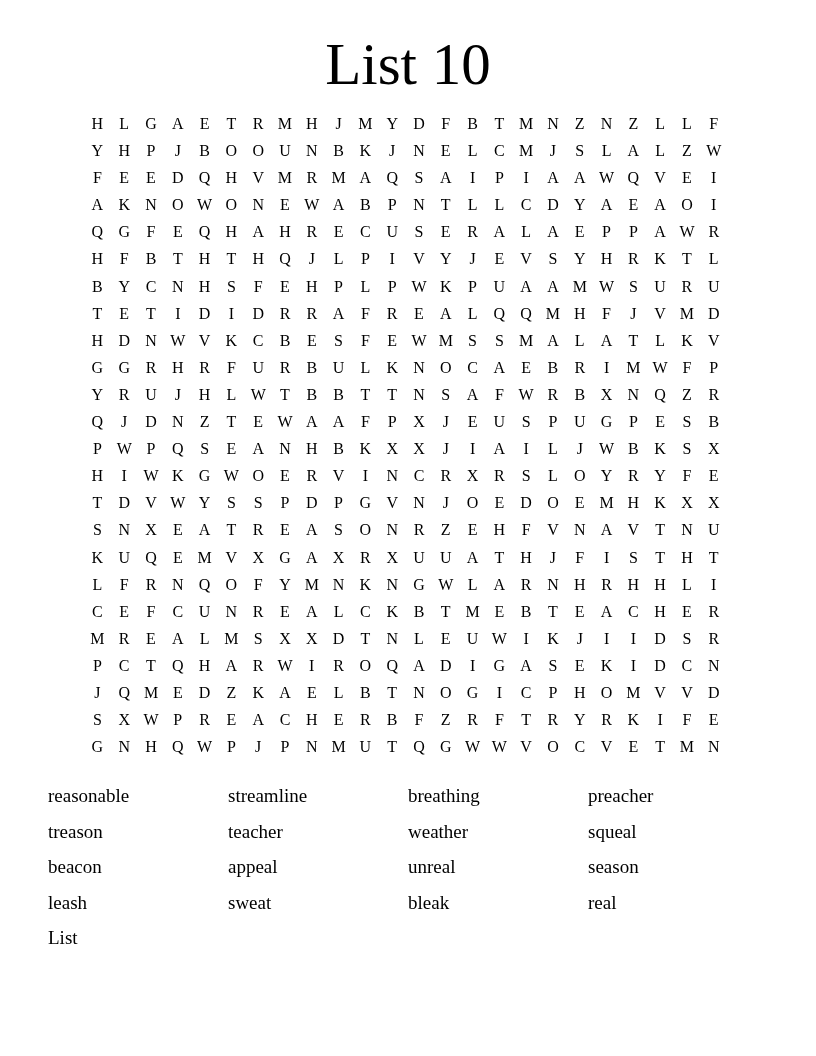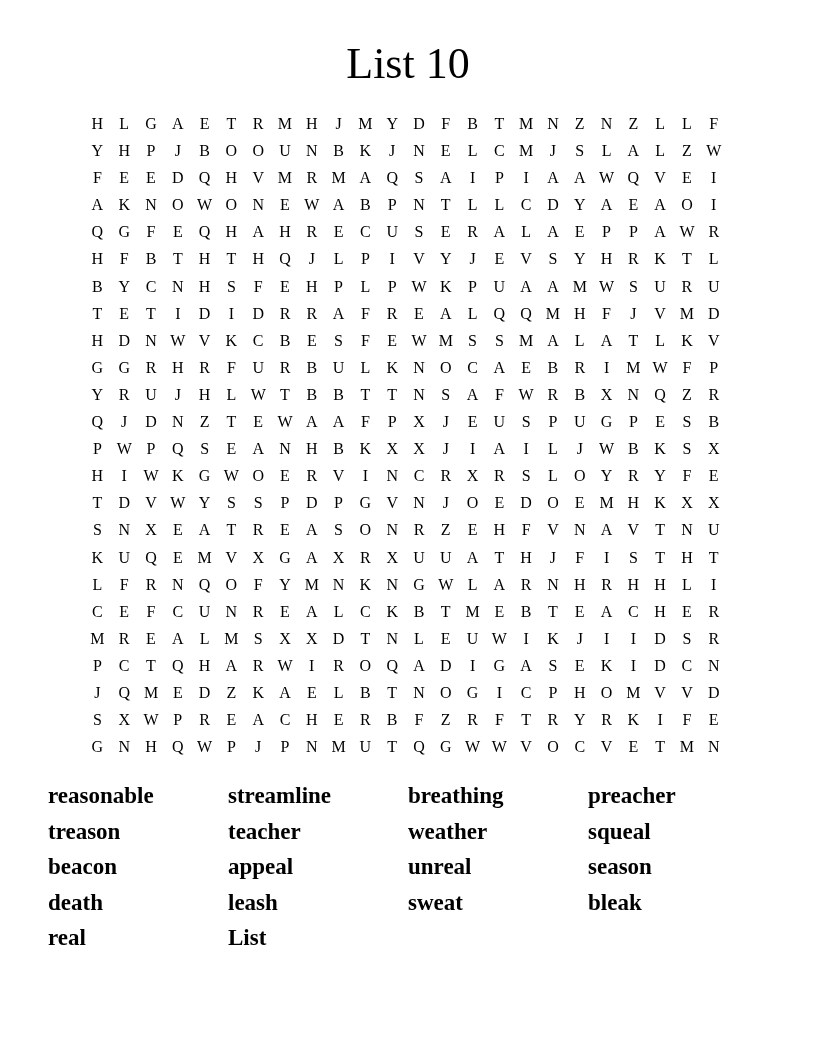--- a/index.html
+++ b/index.html
@@ -1,22 +1,22 @@
 <!DOCTYPE html>
 <html><head>
 <meta charset="utf-8">
 <style>
   html, body { margin:0; padding:0; background:#ffffff; }
   body { width:816px; height:1056px; position:relative; font-family:"Liberation Serif", "DejaVu Serif", serif; color:#000; }
-  .title { position:absolute; top:34px; left:0; width:816px; text-align:center; font-size:44px; line-height:60px; }
+  .title { position:absolute; top:34px; left:0; width:816px; text-align:center; font-size:59px; line-height:60px; }
   .grid { position:absolute; top:114px; left:84px; }
   .row { display:flex; height:27.1px; }
   .cell { width:26.8px; text-align:center; font-size:16px; line-height:20px; }
   .words { position:absolute; top:782px; left:48px; display:grid; grid-template-columns:180px 180px 180px 180px; row-gap:7.5px; }
-  .word { font-size:23px; line-height:28px;font-weight:bold; }
+  .word { font-size:19px; line-height:28px; }
 </style>
 </head>
 <body>
 
 <div class="title">List 10</div>
 
 <div class="grid" id="grid">
     <div class="row">
       <span class="cell">H</span>
       <span class="cell">L</span>
@@ -649,19 +649,18 @@
     <div class="word">breathing</div>
     <div class="word">preacher</div>
     <div class="word">treason</div>
     <div class="word">teacher</div>
     <div class="word">weather</div>
     <div class="word">squeal</div>
     <div class="word">beacon</div>
     <div class="word">appeal</div>
     <div class="word">unreal</div>
     <div class="word">season</div>
-    <div class="word">death</div>
     <div class="word">leash</div>
     <div class="word">sweat</div>
     <div class="word">bleak</div>
     <div class="word">real</div>
     <div class="word">List</div>
   </div>
 
 </body></html>

